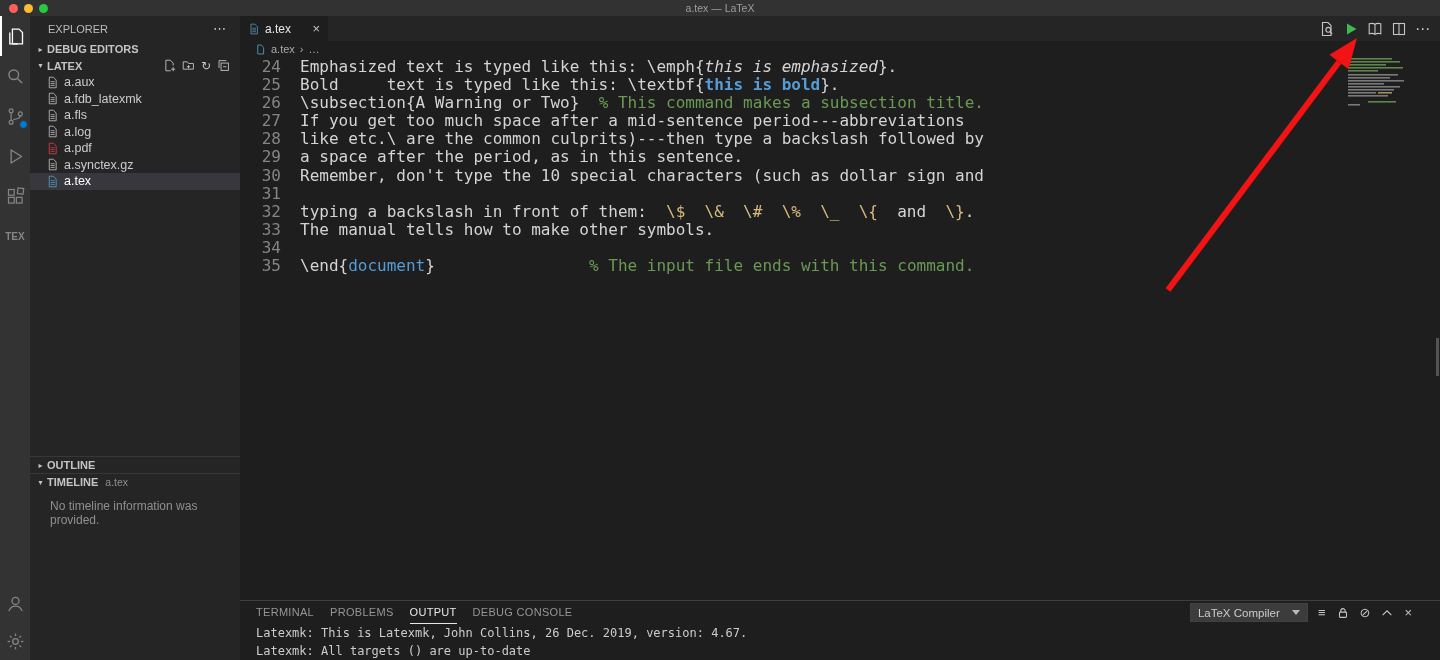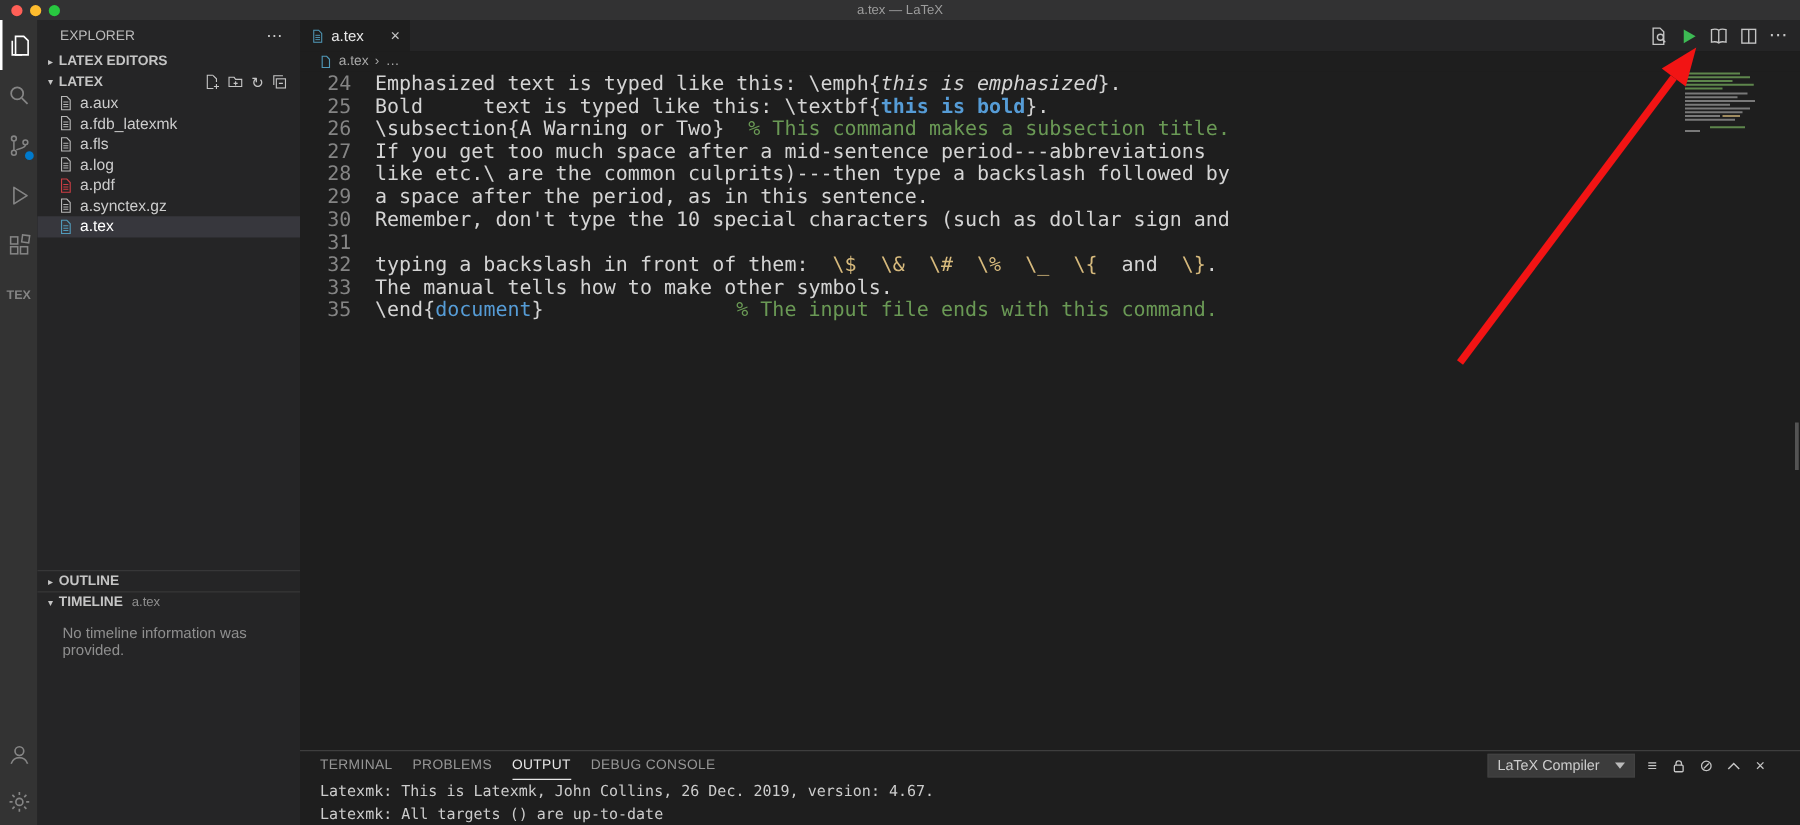--- a/index.html
+++ b/index.html
@@ -182,21 +182,21 @@
     </div>
   </div>
 
   <div class="sidebar">
     <div class="sb-header">
       <span>EXPLORER</span>
       <span class="sb-more">⋯</span>
     </div>
     <div class="sb-sec">
       <span class="chev">▸</span>
-      <span>LATEX EDITORS</span>
+      <span>DEBUG EDITORS</span>
     </div>
     <div class="sb-sec tall">
       <span class="chev">▾</span>
       <span>LATEX</span>
       <span class="sec-actions">
         <svg viewBox="0 0 16 16">
           <path d="M9 1.5H3.5v13h6" fill="none" stroke="currentColor" stroke-width="1.1"></path>
           <path d="M9 1.5L12.5 5v3" fill="none" stroke="currentColor" stroke-width="1.1"></path>
           <path d="M12.5 10v5M10 12.5h5" stroke="currentColor" stroke-width="1.1"></path>
         </svg>
@@ -323,20 +323,21 @@
           <div class="cl"><span class="ln">24</span><span class="lc"><span class="tok-d">Emphasized text is typed like this: </span><span class="tok-d">\emph{</span><span class="tok-em">this is emphasized</span><span class="tok-d">}.</span></span></div>
           <div class="cl"><span class="ln">25</span><span class="lc"><span class="tok-d">Bold     text is typed like this: </span><span class="tok-d">\textbf{</span><span class="tok-bold">this is bold</span><span class="tok-d">}.</span></span></div>
           <div class="cl"><span class="ln">26</span><span class="lc"><span class="tok-d">\subsection{A Warning or Two}</span><span class="tok-d">  </span><span class="tok-cm">% This command makes a subsection title.</span></span></div>
           <div class="cl"><span class="ln">27</span><span class="lc"><span class="tok-d">If you get too much space after a mid-sentence period---abbreviations</span></span></div>
           <div class="cl"><span class="ln">28</span><span class="lc"><span class="tok-d">like etc.\ are the common culprits)---then type a backslash followed by</span></span></div>
           <div class="cl"><span class="ln">29</span><span class="lc"><span class="tok-d">a space after the period, as in this sentence.</span></span></div>
           <div class="cl"><span class="ln">30</span><span class="lc"><span class="tok-d">Remember, don't type the 10 special characters (such as dollar sign and</span></span></div>
           <div class="cl"><span class="ln">31</span></div>
           <div class="cl"><span class="ln">32</span><span class="lc"><span class="tok-d">typing a backslash in front of them:  </span><span class="tok-esc">\$</span><span class="tok-d">  </span><span class="tok-esc">\&amp;</span><span class="tok-d">  </span><span class="tok-esc">\#</span><span class="tok-d">  </span><span class="tok-esc">\%</span><span class="tok-d">  </span><span class="tok-esc">\_</span><span class="tok-d">  </span><span class="tok-esc">\{</span><span class="tok-d">  and  </span><span class="tok-esc">\}</span><span class="tok-d">.</span></span></div>
           <div class="cl"><span class="ln">33</span><span class="lc"><span class="tok-d">The manual tells how to make other symbols.</span></span></div>
+          <div class="cl"><span class="ln">34</span><span class="lc"></span></div>
           <div class="cl"><span class="ln">35</span><span class="lc"><span class="tok-d">\end{</span><span class="tok-kw">document</span><span class="tok-d">}</span><span class="tok-d">                </span><span class="tok-cm">% The input file ends with this command.</span></span></div>
         </div>
       <svg class="minimap" viewBox="0 0 64 54">
         <g fill="#6a9955" opacity="0.85">
           <rect x="0" y="1" width="44" height="1.6"></rect>
             <rect x="0" y="4" width="52" height="1.6"></rect>
           <rect x="0" y="7" width="38" height="1.6"></rect>
             <rect x="0" y="10" width="55" height="1.6"></rect>
           <rect x="0" y="13" width="30" height="1.6"></rect>
         </g>

